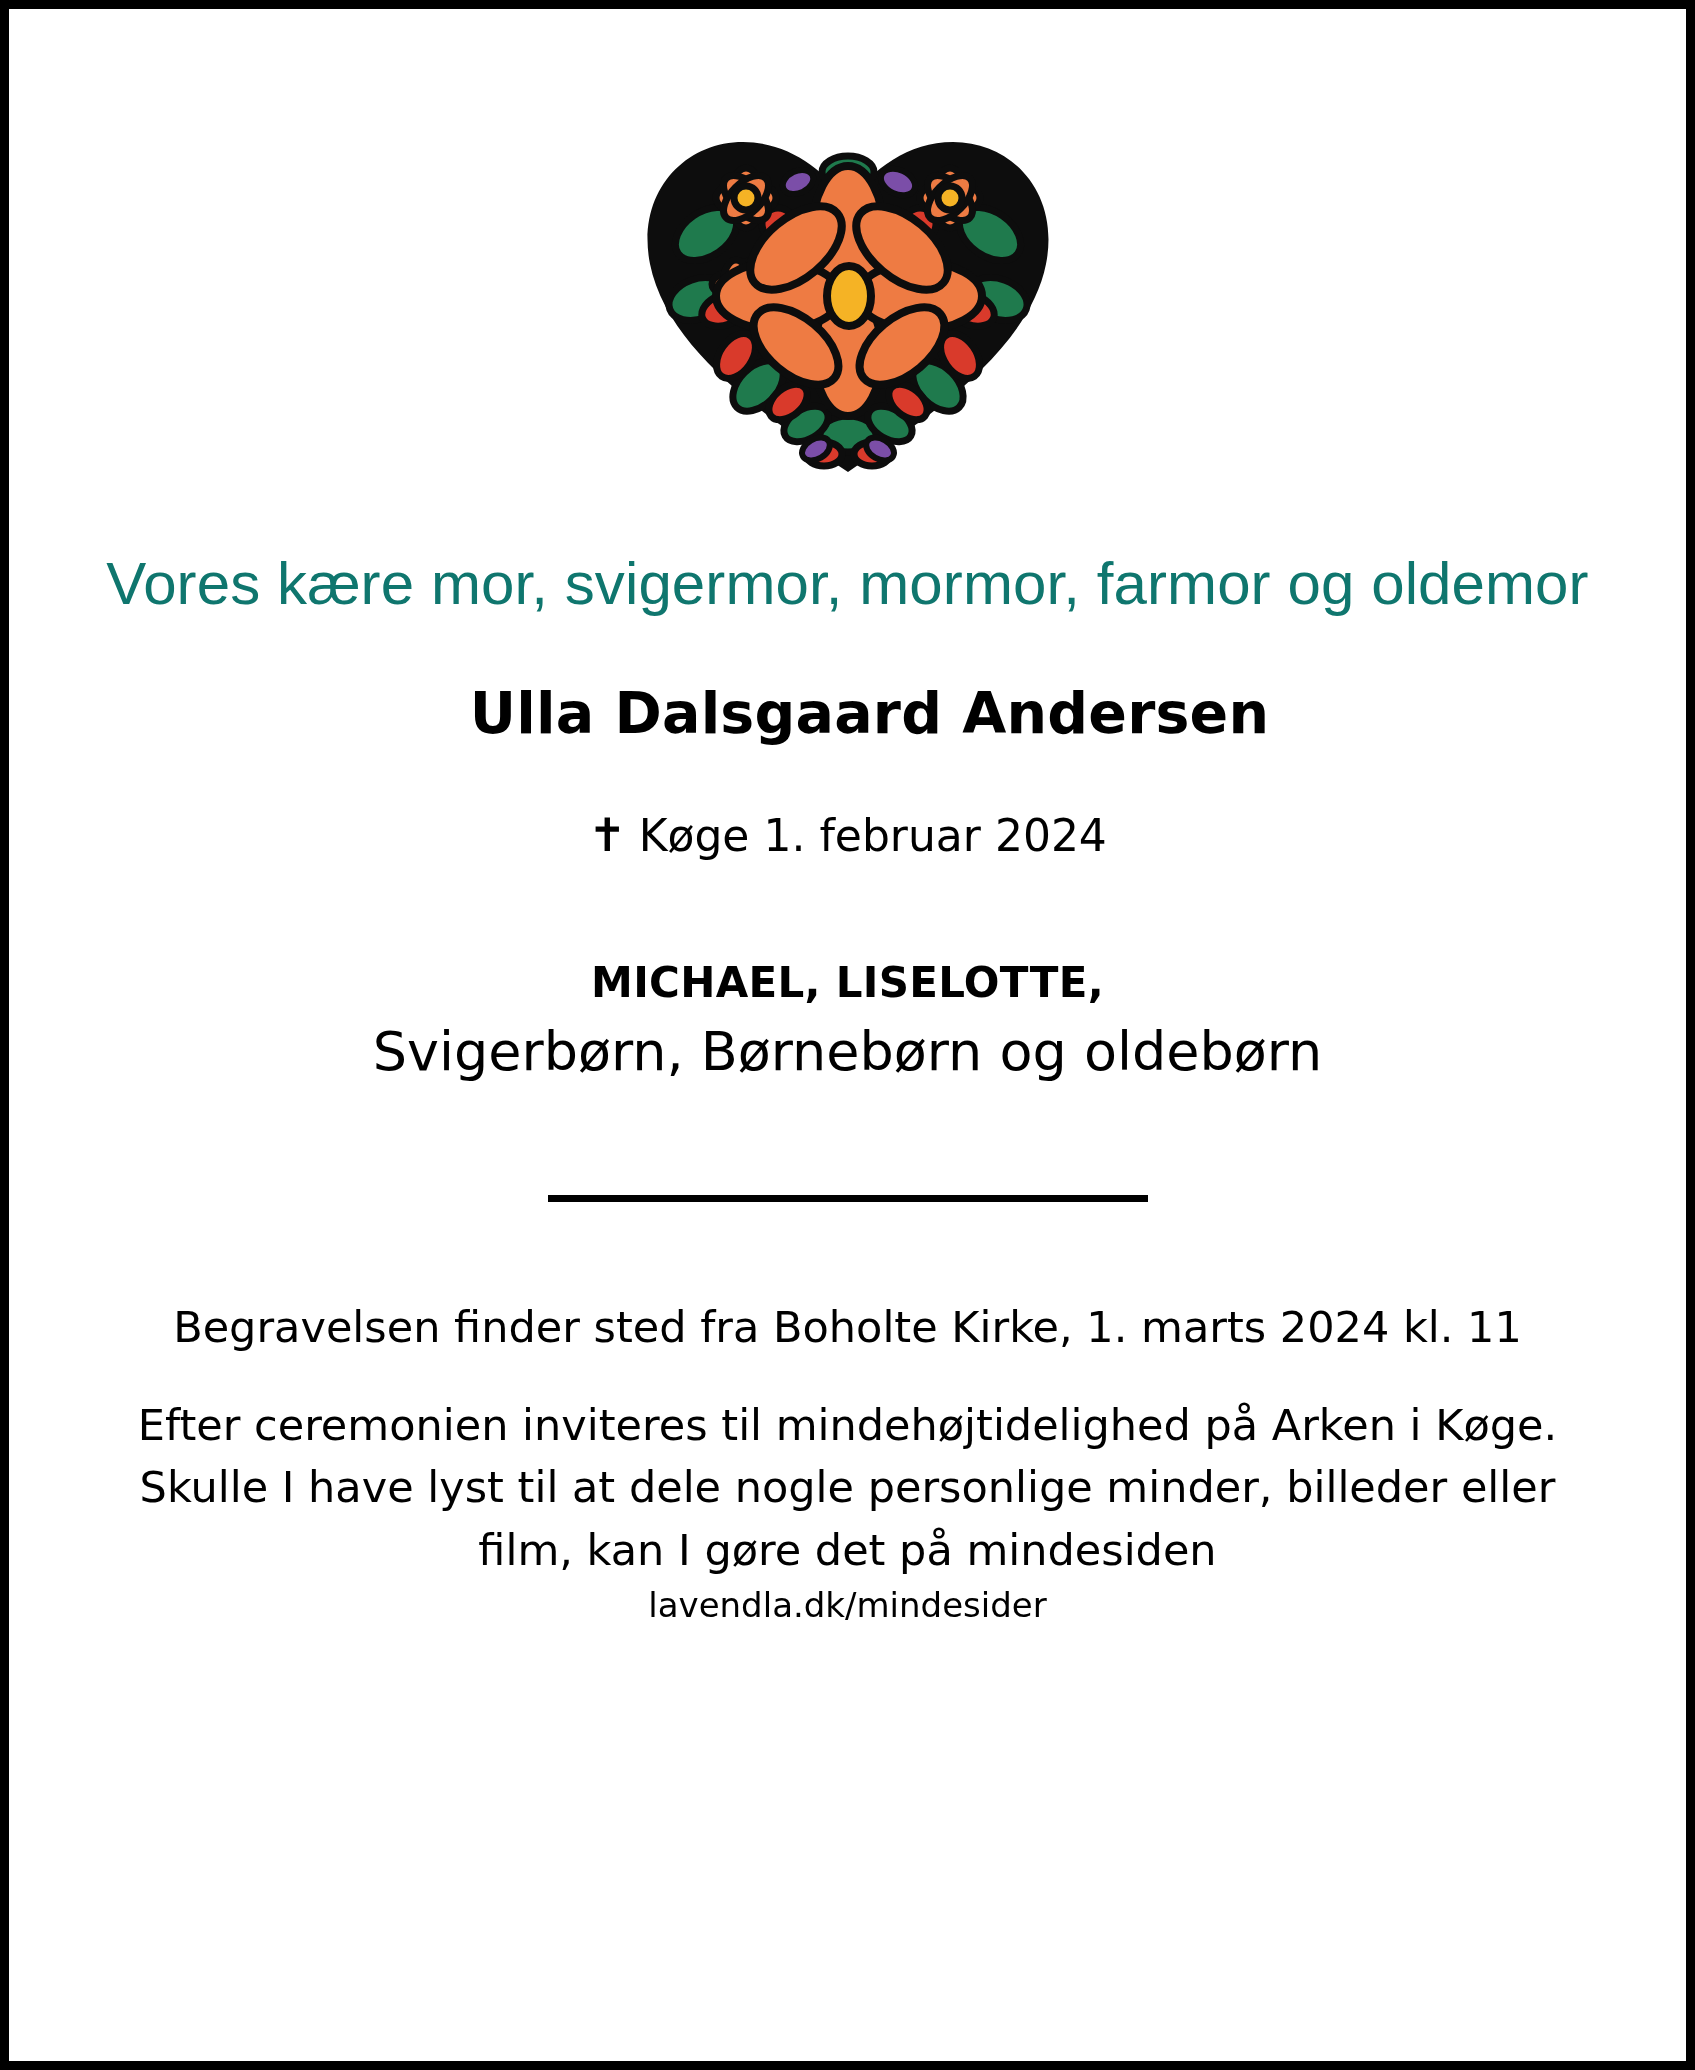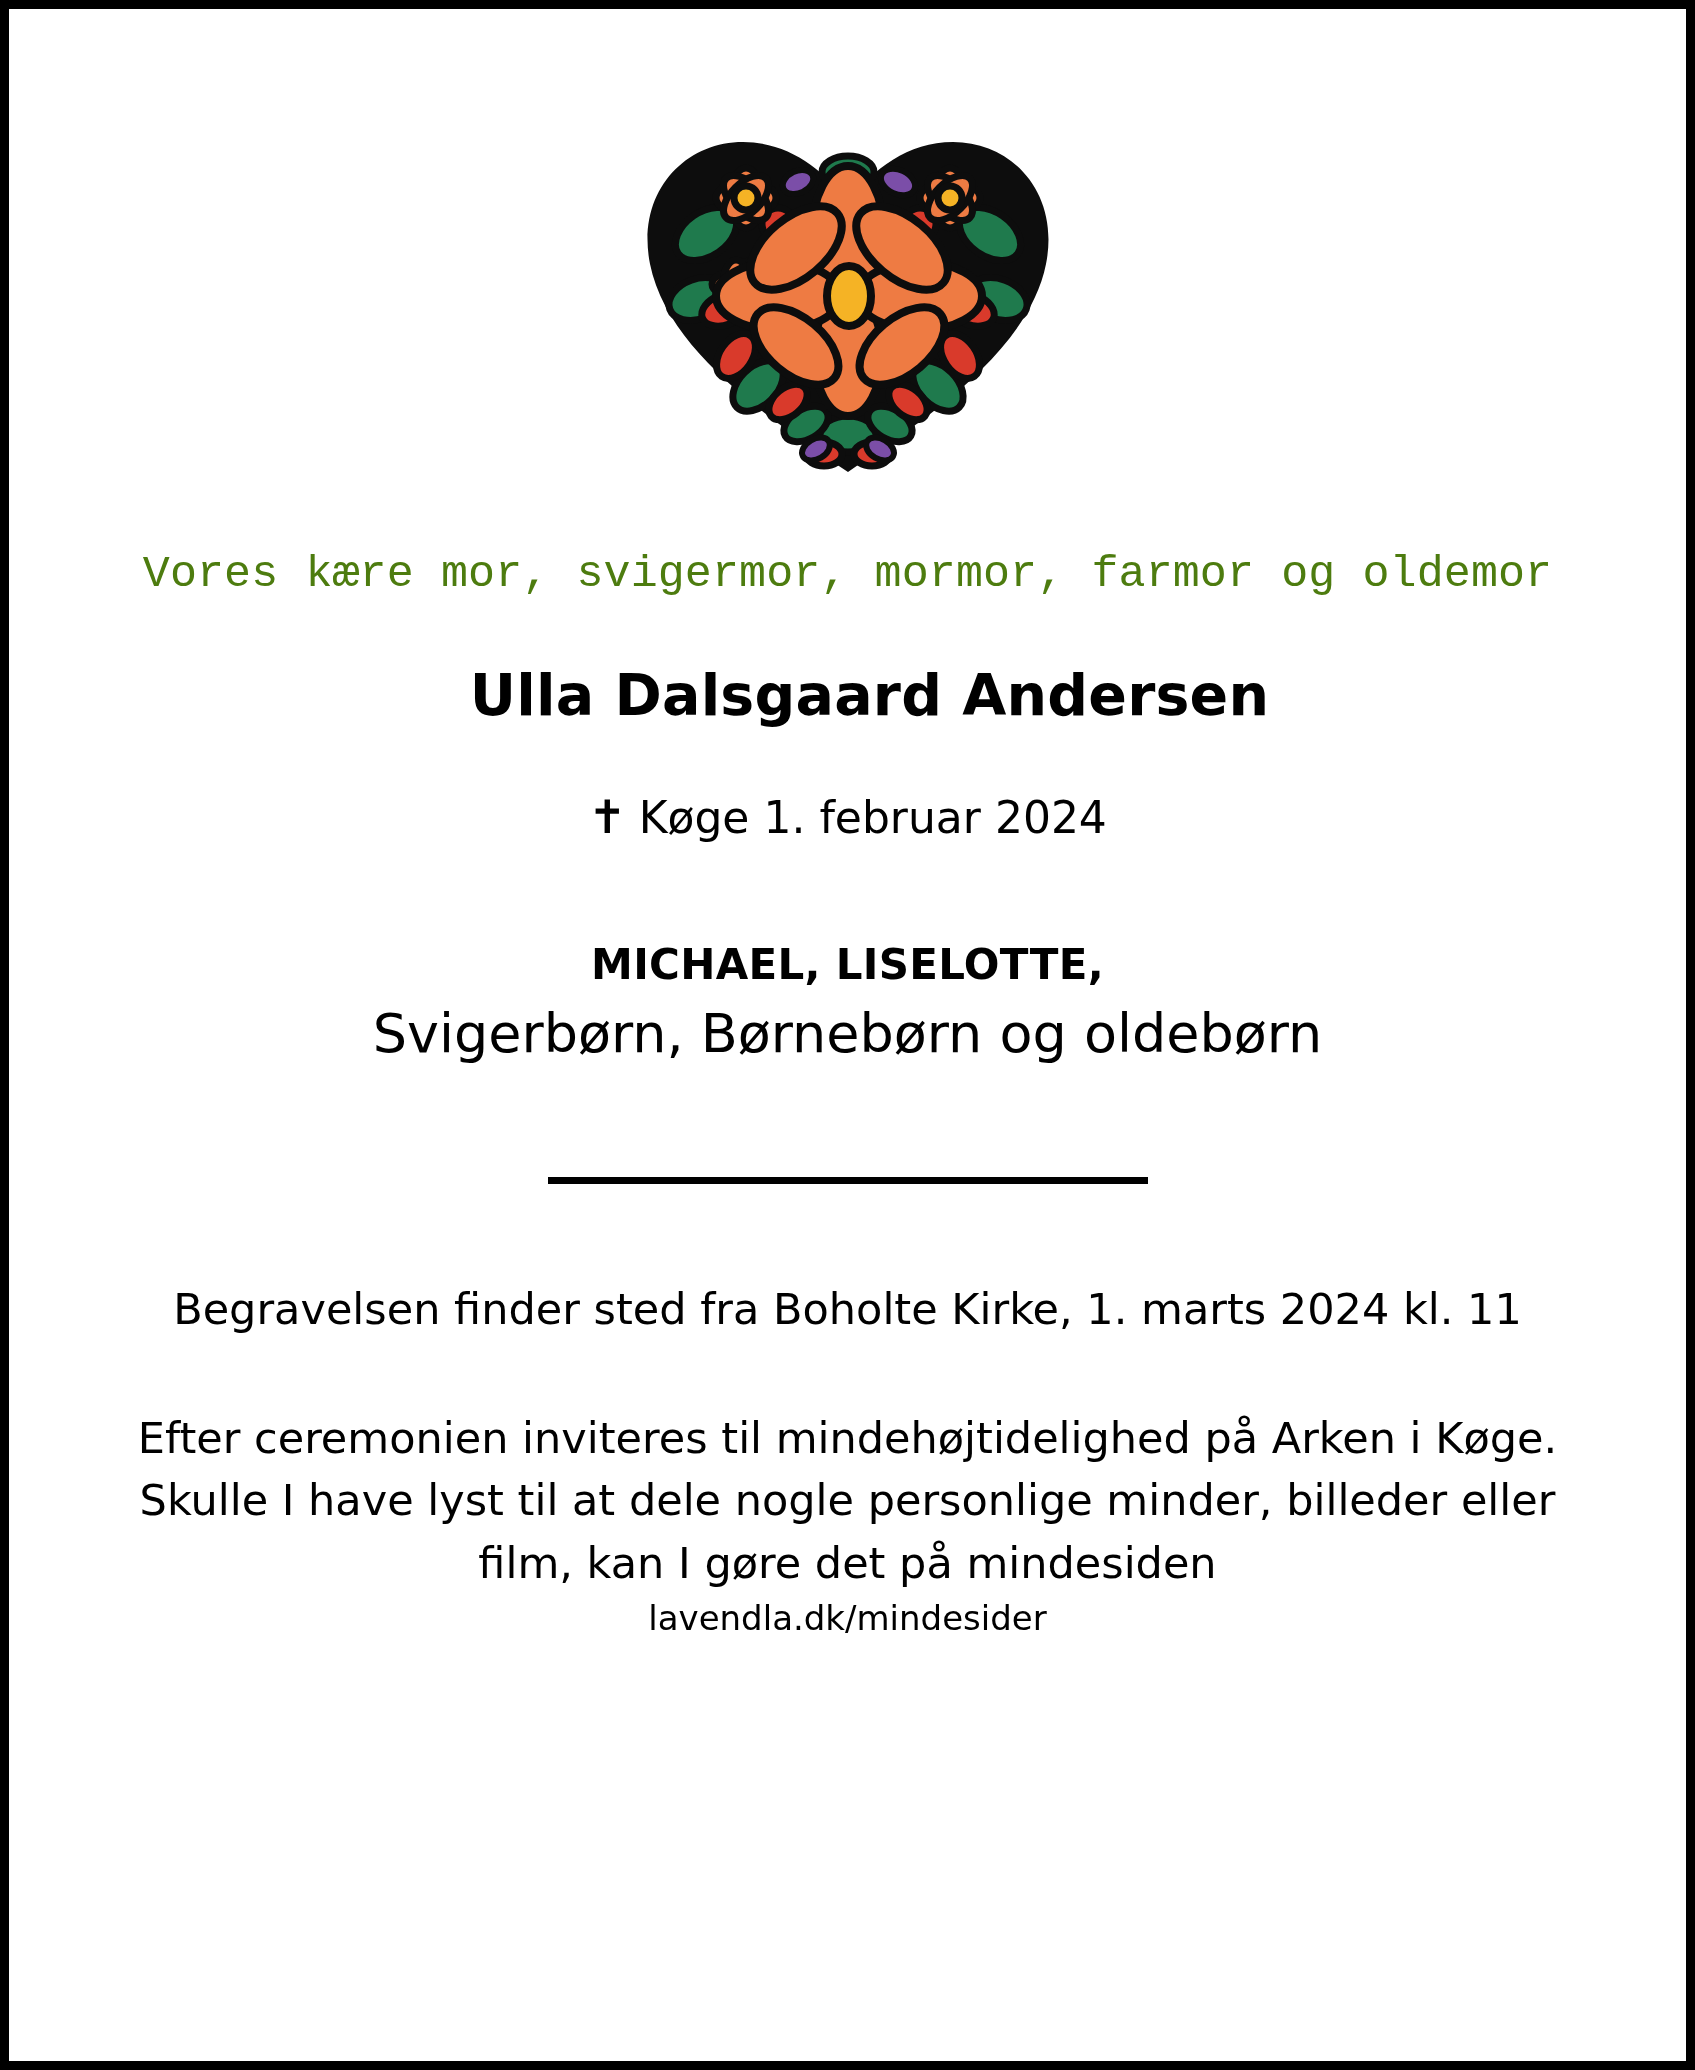--- a/index.html
+++ b/index.html
@@ -34,25 +34,25 @@
     justify-content: center;
   }
   .emblem-wrap svg {
     display: block;
   }
   .line {
     text-align: center;
     width: 100%;
   }
   .relation {
-    font-family: Liberation Mono, monospace;
-    font-size: 45px;
+    font-family: Liberation Sans, sans-serif;
+    font-size: 60px;
     letter-spacing: 0.1px;
     margin-top: 60px;
-    color: #4d7c0f;
+    color: #0f766e;
   }
   .name {
     font-family: "DejaVu Sans", sans-serif;
     font-weight: bold;
     font-size: 57px;
     margin-top: 62px;
     letter-spacing: 0.2px;
     padding-left: 44px;
   }
   .born {
@@ -95,21 +95,21 @@
   .ceremony {
     font-family: "DejaVu Sans", sans-serif;
     font-size: 43px;
     margin-top: 100px;
     padding: 0 60px;
     box-sizing: border-box;
   }
   .memorial {
     font-family: "DejaVu Sans", sans-serif;
     font-size: 43px;
-    margin-top: 73px;
+    margin-top: 42px;
     line-height: 1.45;
     padding: 0 80px;
     box-sizing: border-box;
   }
   .memorial-url {
     font-family: "DejaVu Sans", sans-serif;
     font-size: 34px;
     margin-top: 4px;
   }
 </style>

